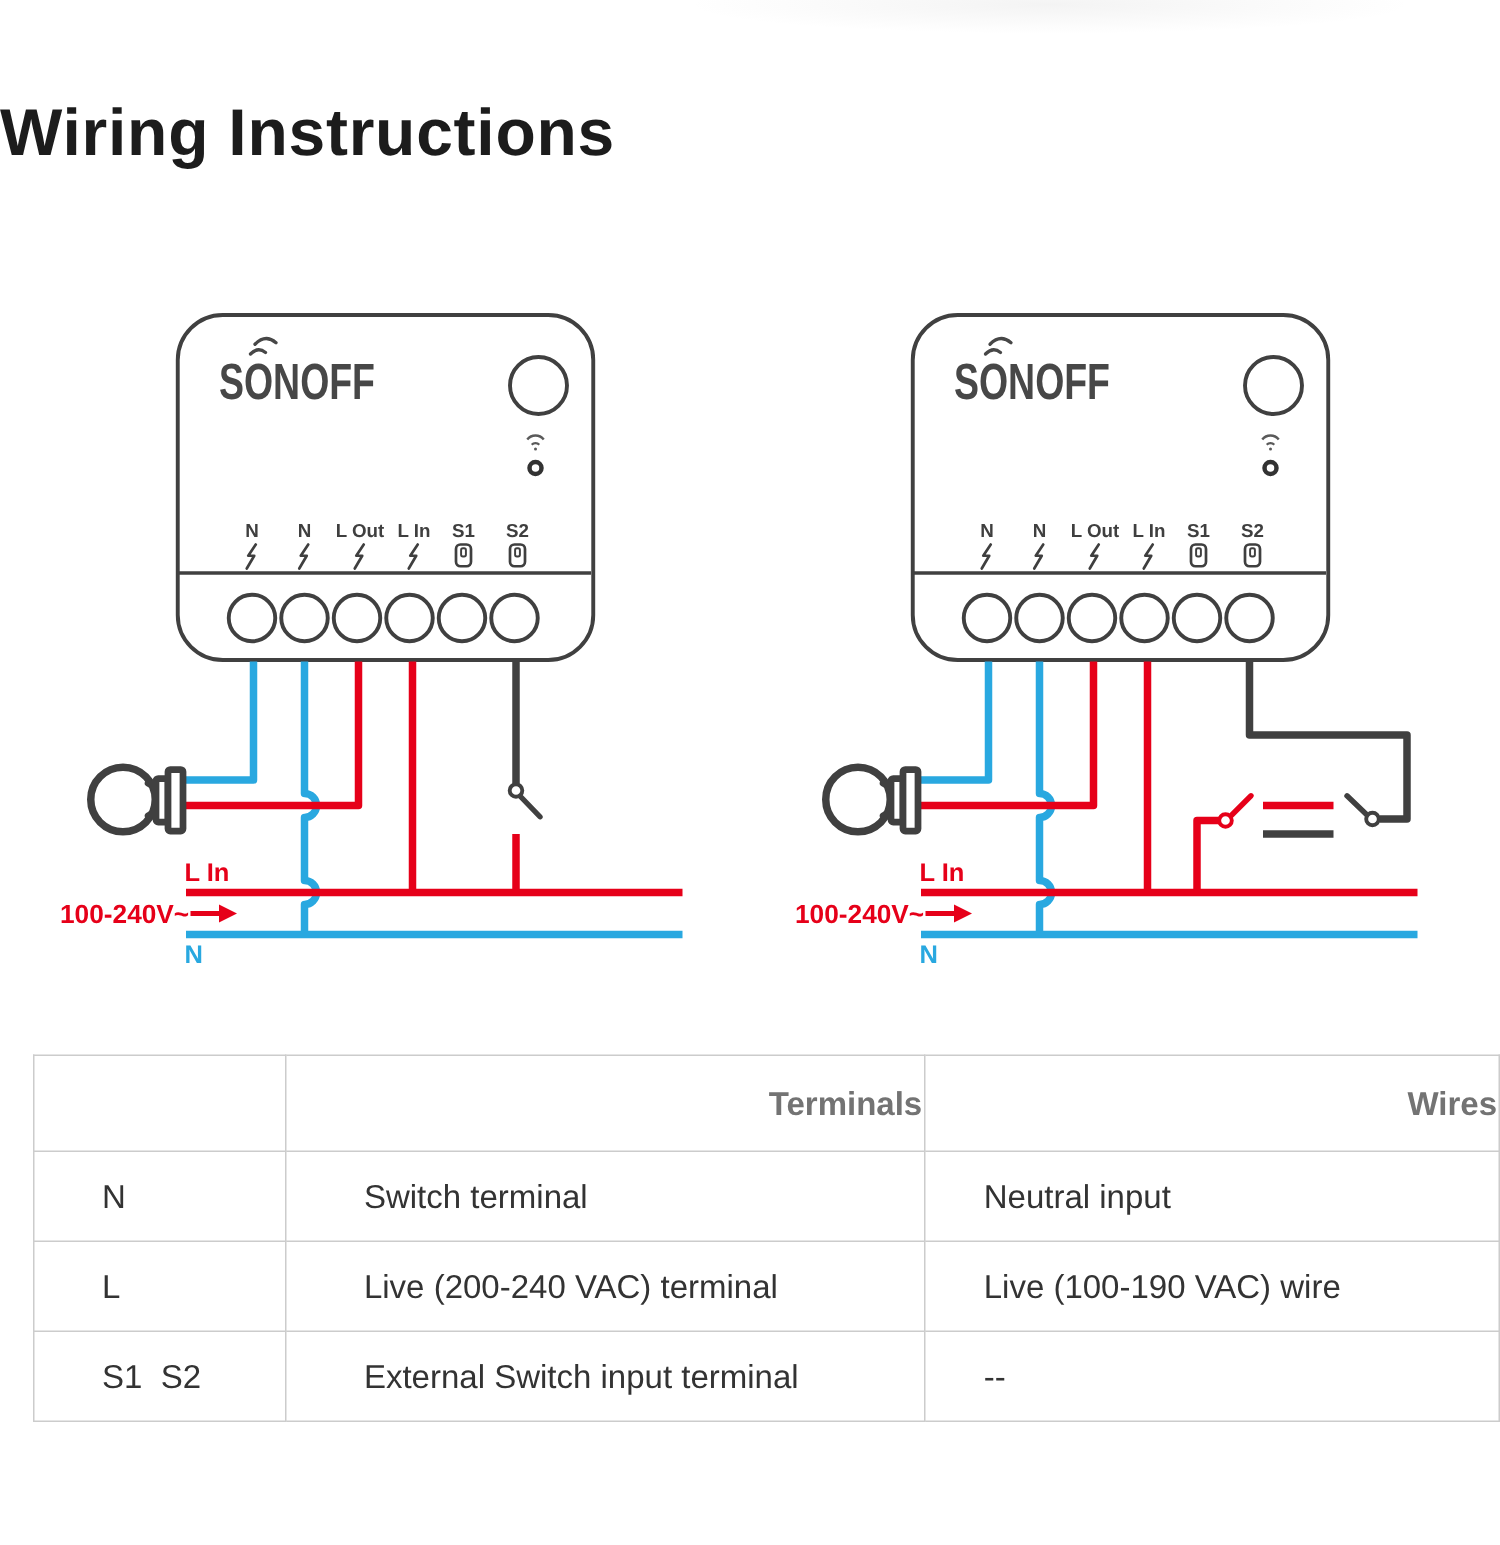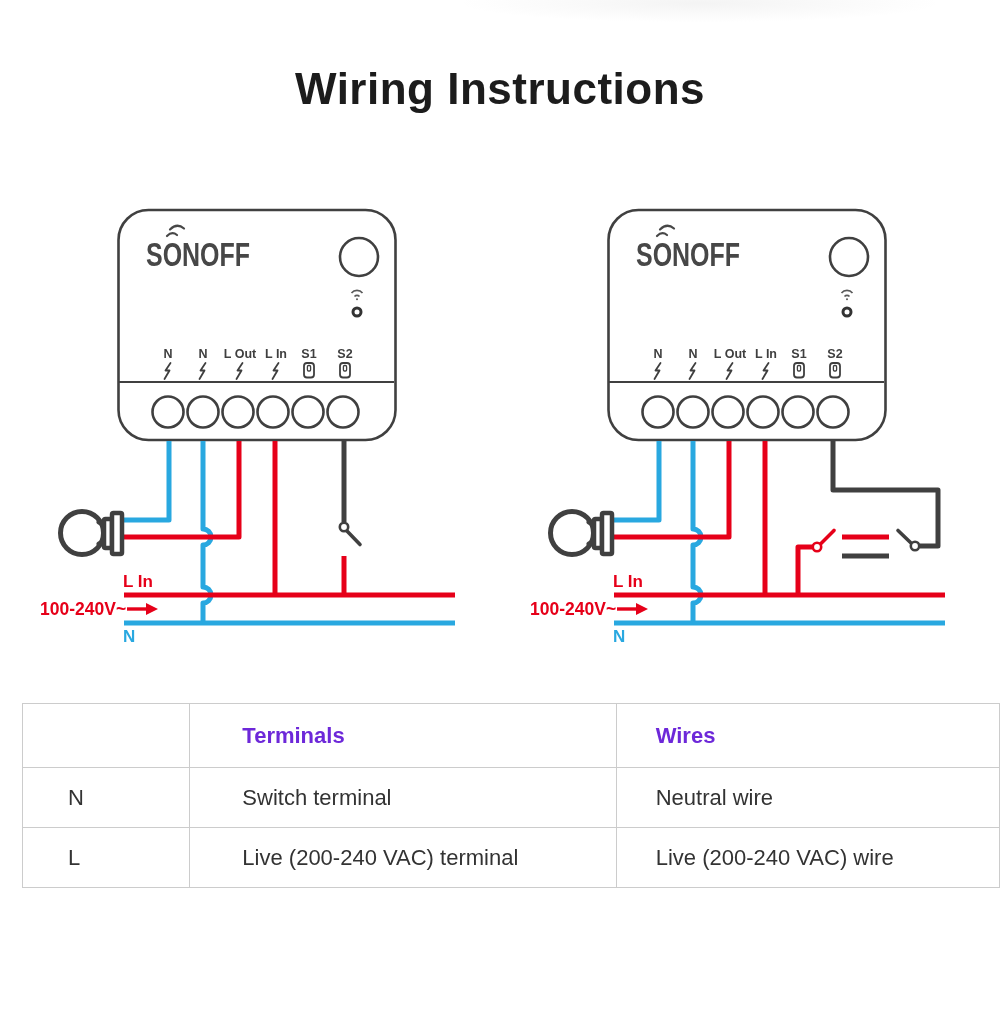--- a/index.html
+++ b/index.html
@@ -5,36 +5,36 @@
   html,body{margin:0;padding:0;}
   body{
     width:1000px;height:1030px;position:relative;background:#ffffff;
     font-family:"Liberation Sans", sans-serif;overflow:hidden;
   }
   .top-blob{
     position:absolute;left:390px;top:-22px;width:620px;height:50px;border-radius:50%;
     background:radial-gradient(ellipse closest-side, rgba(110,110,110,0.08), rgba(110,110,110,0) 78%);
   }
   .page-title{
-    position:absolute;top:64px;left:0;width:1000px;margin:0;text-align:center;
+    position:absolute;top:64px;left:0;width:1000px;margin:0;
     font-size:44px;font-weight:bold;color:#1c1c1c;letter-spacing:0.5px;
   }
   svg.diagram{position:absolute;top:195px;}
   svg.diagram.left{left:0;}
   svg.diagram.right{left:490px;}
   svg text{font-family:"Liberation Sans", sans-serif;}
   .wiring-table{
     position:absolute;left:22px;top:703px;border-collapse:collapse;table-layout:fixed;
     font-size:22px;color:#333333;
   }
   .wiring-table th,.wiring-table td{
     border:1px solid #cccccc;box-sizing:border-box;text-align:left;
     font-weight:normal;vertical-align:middle;
   }
-  .wiring-table thead th{font-weight:bold;color:#6d28d9;height:64px;}
+  .wiring-table thead th{font-weight:bold;color:#737373;height:64px;text-align:right;}
   .wiring-table tbody td{height:60px;}
   .wiring-table .c1{width:168px;padding-left:45px;white-space:pre;}
   .wiring-table .c2{width:428px;padding-left:52px;}
   .wiring-table .c3{width:385px;padding-left:39px;}
 </style>
 </head>
 <body>
 
 <div class="top-blob"></div>
 
@@ -219,21 +219,26 @@
     <tr>
       <th class="c1"></th>
       <th class="c2">Terminals</th>
       <th class="c3">Wires</th>
     </tr>
   </thead>
   <tbody>
     <tr>
       <td class="c1">N</td>
       <td class="c2">Switch terminal</td>
-      <td class="c3">Neutral wire</td>
+      <td class="c3">Neutral input</td>
     </tr>
     <tr>
       <td class="c1">L</td>
       <td class="c2">Live (200-240 VAC) terminal</td>
-      <td class="c3">Live (200-240 VAC) wire</td>
+      <td class="c3">Live (100-190 VAC) wire</td>
+    </tr>
+    <tr>
+      <td class="c1">S1  S2</td>
+      <td class="c2">External Switch input terminal</td>
+      <td class="c3">--</td>
     </tr>
   </tbody>
 </table>
 
 </body></html>

